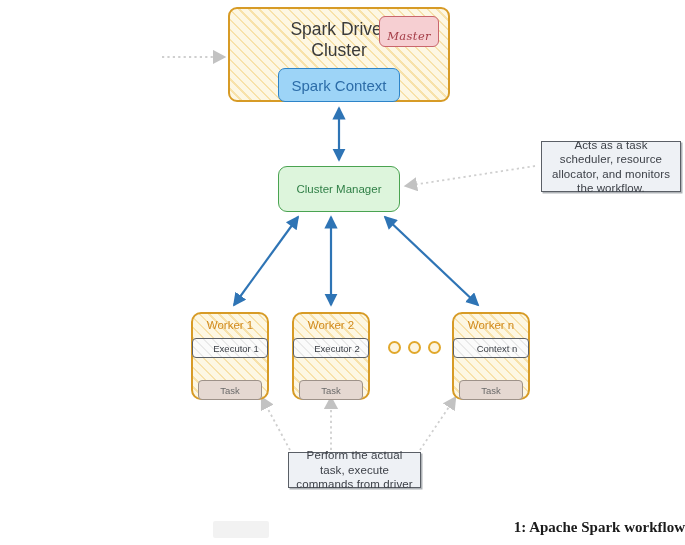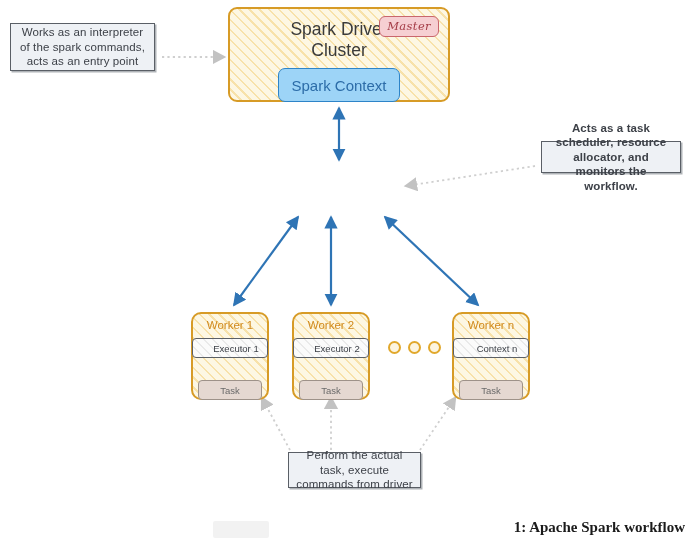--- a/index.html
+++ b/index.html
@@ -41,21 +41,21 @@
     display:block;
   }
   #driver-title{
     position:absolute;left:0;right:0;top:10px;
     font-size:17.5px;color:#3a3a3a;line-height:21px;text-align:center;
   }
   #master-badge{
     position:absolute;right:9px;top:7px;
     background:#f6cfd2;border:1.6px solid #c9666d;border-radius:6px;
     color:#a33b45;font-size:11.5px;
-    padding:2px 7px 3px 7px;
+    padding:12px 7px 3px 7px;
     font-family:"DejaVu Serif", serif;
     font-style:italic;
     letter-spacing:.4px;
   }
   #spark-context{
     position:absolute;left:50%;transform:translateX(-50%);
     top:59px;width:120px;height:32px;
     background:#9dd4f7;border:1.8px solid #2d84c8;border-radius:7px;
     color:#2c6ca8;font-size:15px;
     display:flex;align-items:center;justify-content:center;
@@ -102,21 +102,21 @@
 
   
   #worker-ellipsis{position:absolute;left:388px;top:341px;display:flex;gap:7px;}
   #worker-ellipsis span{
     display:block;width:13px;height:13px;border-radius:50%;
     background:#fdf5e0;border:2px solid #e1a82c;box-sizing:border-box;
   }
 
   
   #note-driver{left:10px;top:23px;width:145px;height:48px;}
-  #note-cluster{left:541px;top:141px;width:140px;height:32px;font-weight:bold;}
+  #note-cluster{left:541px;top:141px;width:140px;height:51px;}
   #note-worker{left:288px;top:452px;width:133px;height:36px;}
 
   
   #caption{
     position:absolute;left:0;right:0;top:519px;text-align:right;
     font-family:"Liberation Serif", serif;
     font-weight:bold;font-size:15px;color:#1b1b1b;margin-left:7px;
   }
   #caption-watermark{
     position:absolute;left:213px;top:521px;width:56px;height:17px;
@@ -164,20 +164,21 @@
 
   <div class="node hatch-orange" id="driver-program">
     <div id="driver-title">
       <div>Spark Driver</div>
       <div>Cluster</div>
     </div>
     <div id="master-badge">Master</div>
     <div id="spark-context">Spark Context</div>
   </div>
 
+  <div class="node" id="cluster-manager">Cluster Manager</div>
 
   <div class="node hatch-orange worker" id="worker-1">
     <div class="worker-title">Worker 1</div>
     <div class="executor">Executor 1</div>
     <div class="task">Task</div>
   </div>
 
   <div class="node hatch-orange worker" id="worker-2">
     <div class="worker-title">Worker 2</div>
     <div class="executor">Executor 2</div>
@@ -189,20 +190,19 @@
     <span></span>
     <span></span>
   </div>
 
   <div class="node hatch-orange worker" id="worker-n">
     <div class="worker-title">Worker n</div>
     <div class="executor">Context n</div>
     <div class="task">Task</div>
   </div>
 
-  <div class="node note" id="note-driver">Works as an interpreter of the spark commands, acts as an entry point</div>
   <div class="node note" id="note-cluster">Acts as a task scheduler, resource allocator, and monitors the workflow.</div>
   <div class="node note" id="note-worker">Perform the actual task, execute commands from driver</div>
 
   <div id="caption-watermark"></div>
   <div id="caption">1: Apache Spark workflow</div>
 
 </div>
 
 </body></html>

